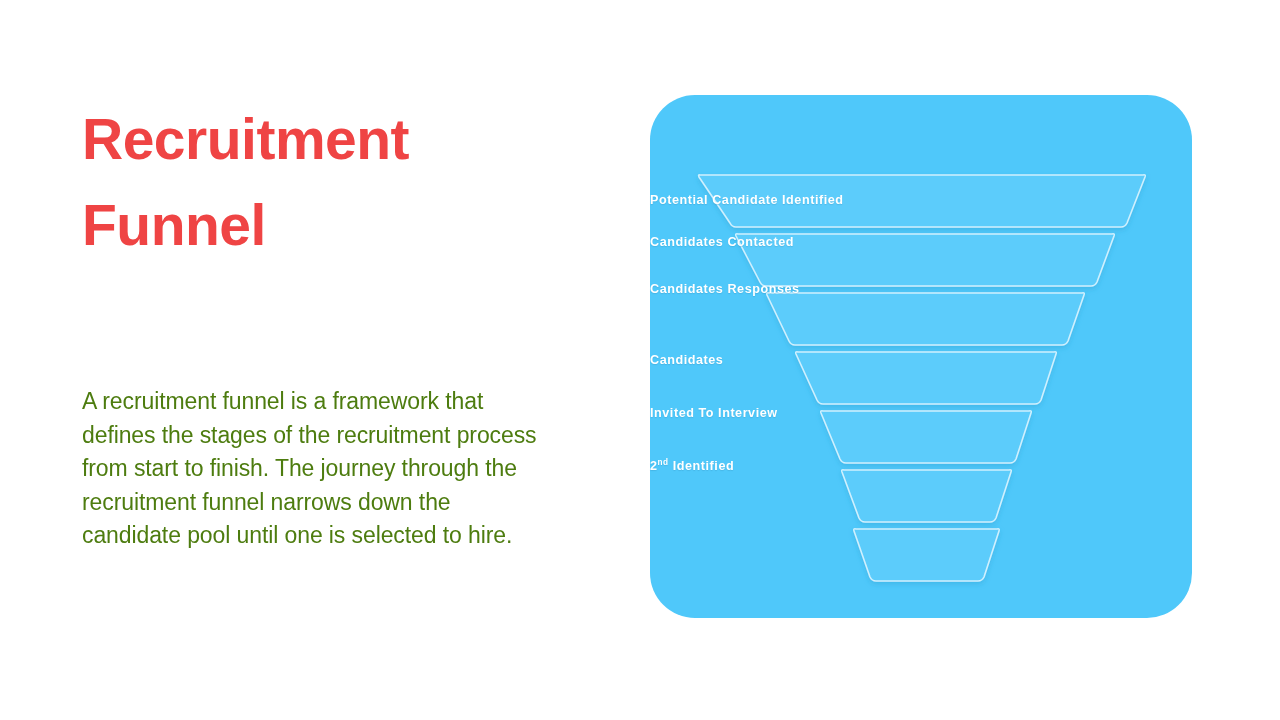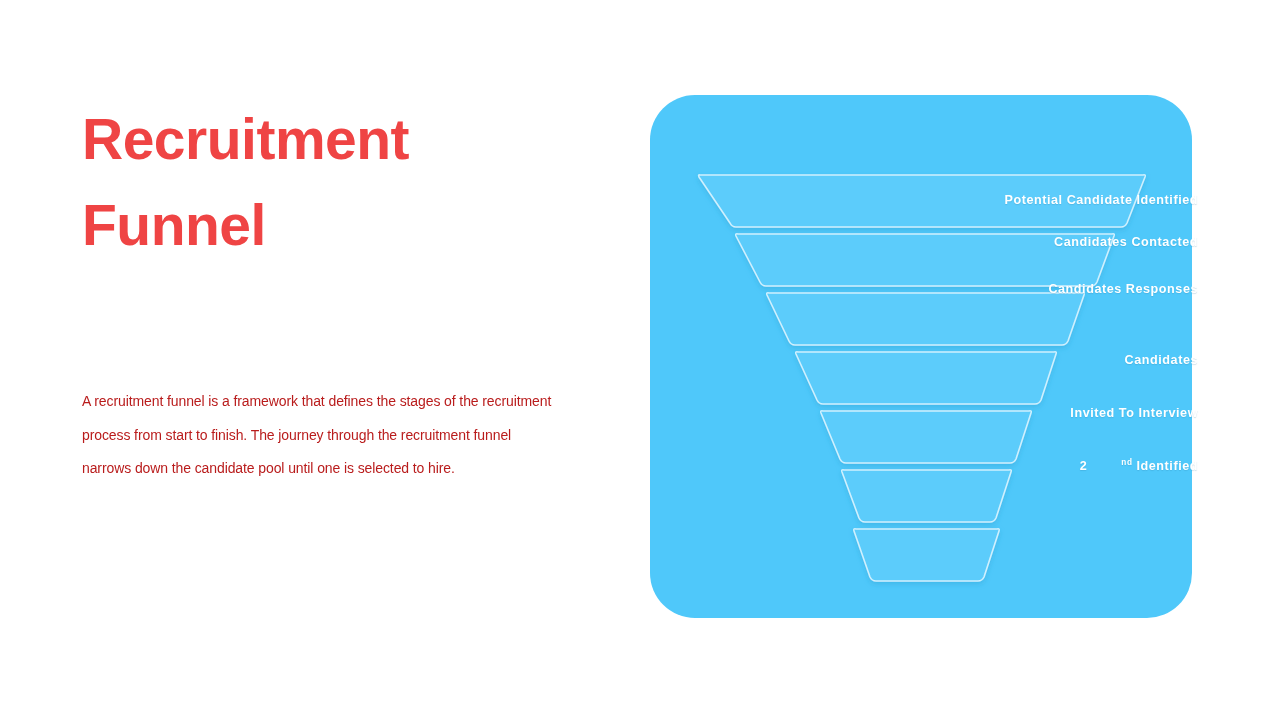--- a/index.html
+++ b/index.html
@@ -23,24 +23,24 @@
     line-height:86px;
     font-weight:700;
     color:#ef4444;
     letter-spacing:-0.5px;
     white-space:pre-line;
   }
   .body-copy {
     position:absolute;
     left:0; top:289px;
     width:472px;
-    font-size:14px;
+    font-size:23px;
     line-height:33.6px;
     font-weight:400;
-    color:#b91c1c;
+    color:#4d7c0f;
     letter-spacing:-0.1px;
   }
 
   
   .funnel-card {
     position:absolute;
     left:650px; top:95px;
     width:542px; height:523px;
     background:#4FC8FA;
     border-radius:45px;
@@ -49,34 +49,33 @@
     position:absolute;
     left:0; top:0;
     width:542px; height:523px;
   }
   .funnel-svg { display:block; width:542px; height:523px; }
 
   .stage-label {
     position:absolute;
     left:0;
     width:548px;
-    text-align:right;
+    text-align:left;
     color:#ffffff;
     font-size:12.6px;
     font-weight:700;
     letter-spacing:0.55px;
     text-shadow:0 1px 1px rgba(40,120,160,0.22);
     pointer-events:none;
     white-space:nowrap;
   }
   .stage-label sup {
     font-size:8.2px;
     vertical-align:super;
     line-height:0;
-    margin-left:34px;
   }
 </style>
 </head>
 <body>
 
 <div class="slide">
 
   <div class="left-col">
     <h1 class="page-title">Recruitment
 Funnel</h1>

